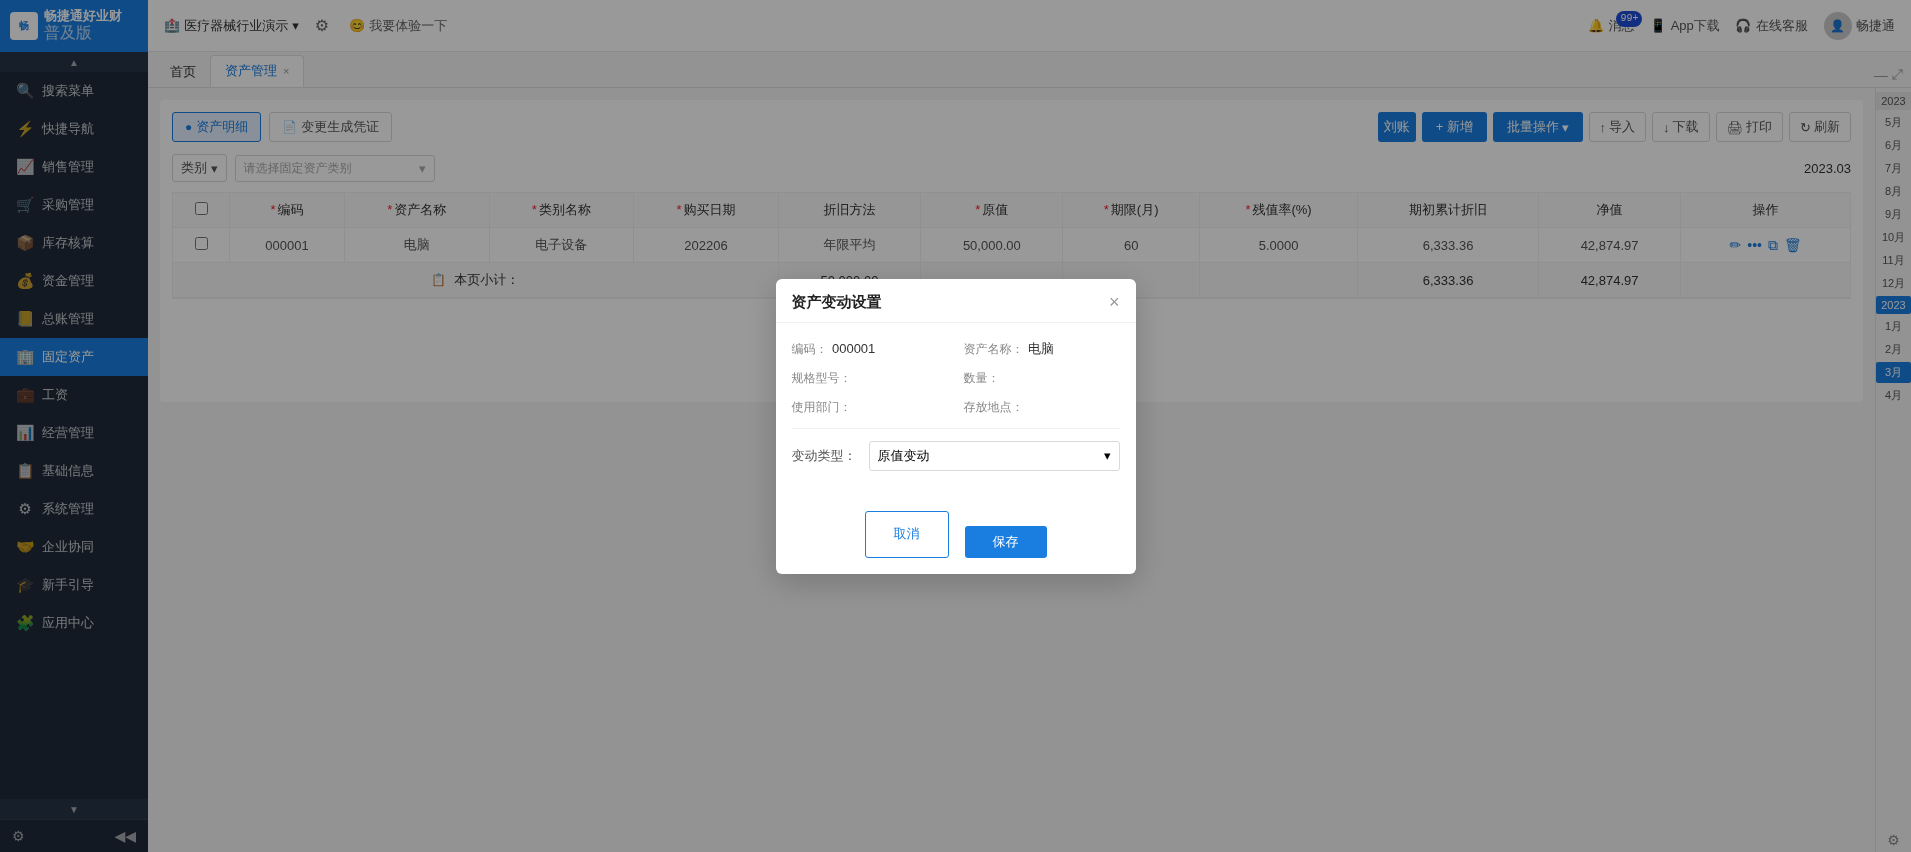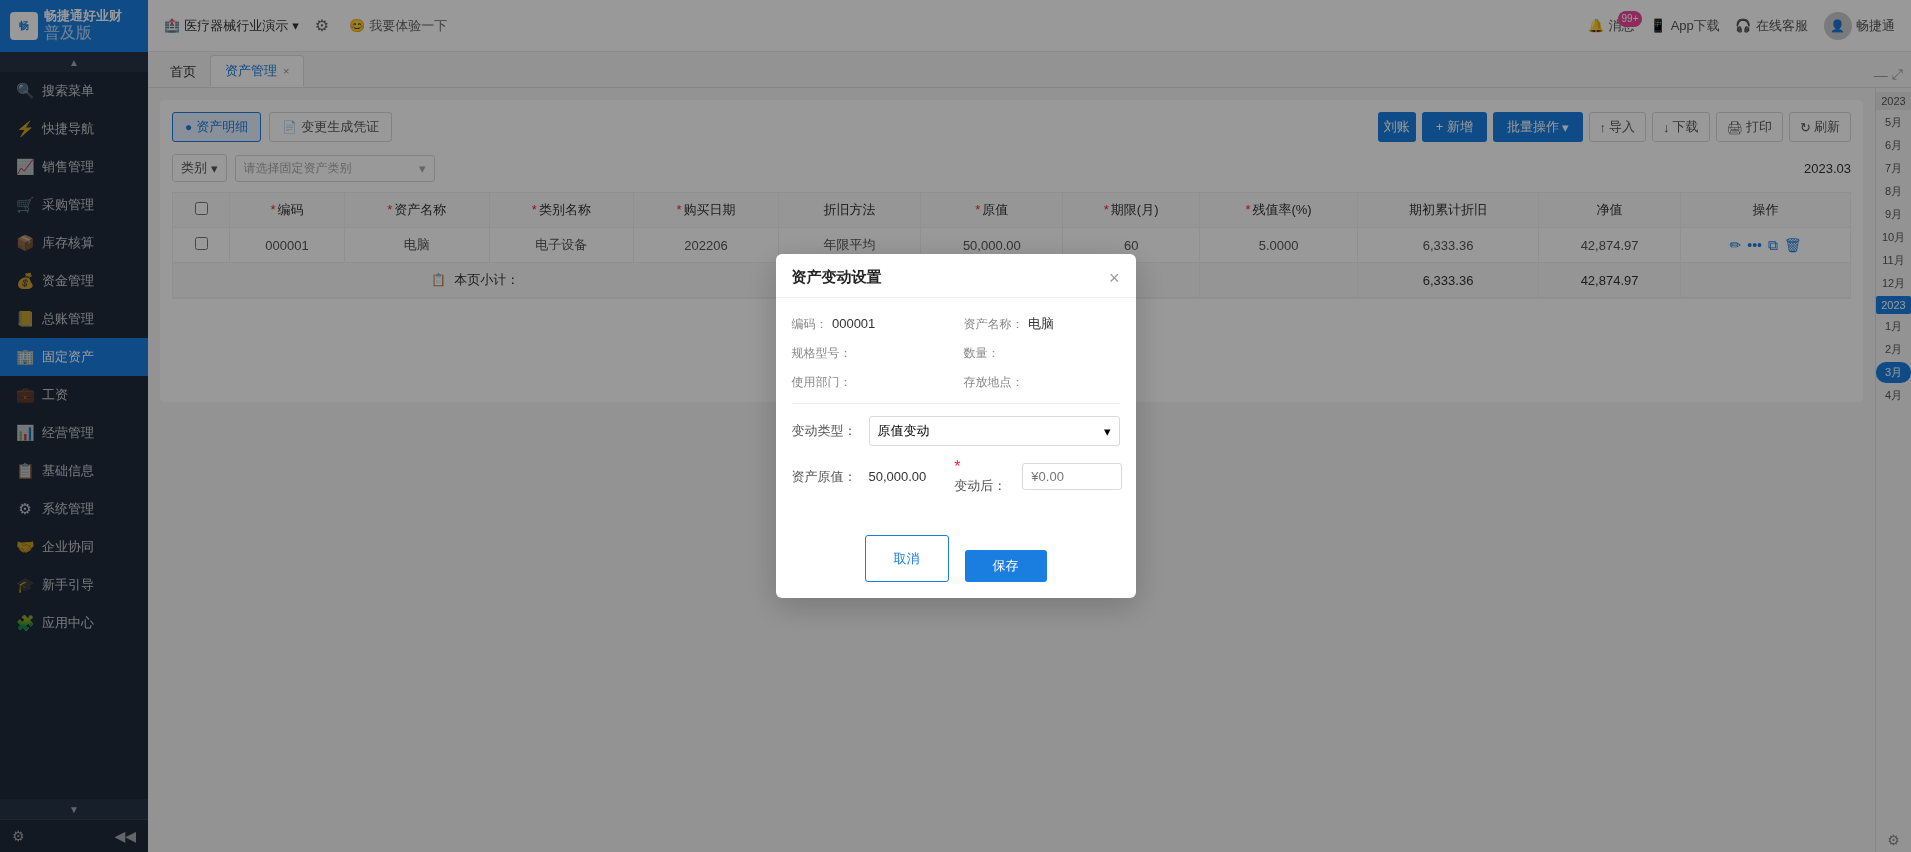--- a/index.html
+++ b/index.html
@@ -60,21 +60,21 @@
       align-items: center;
       padding: 0 16px;
       border-bottom: 1px solid #e8e8e8;
       gap: 12px;
     }
     .topbar-company { display: flex; align-items: center; gap: 4px; font-size: 13px; color: #333; cursor: pointer; }
     .topbar-settings { font-size: 16px; color: #666; cursor: pointer; margin-left: 4px; }
     .topbar-feedback { display: flex; align-items: center; gap: 4px; font-size: 13px; color: #666; margin-left: 8px; cursor: pointer; }
     .topbar-right { margin-left: auto; display: flex; align-items: center; gap: 16px; }
     .topbar-right-item { display: flex; align-items: center; gap: 4px; font-size: 13px; color: #555; cursor: pointer; position: relative; }
-    .badge { background: #ec4899; color: #fff; border-radius: 10px; font-size: 10px; padding: 0 4px; min-width: 16px; height: 16px; display: inline-flex; align-items: center; justify-content: center; position: absolute; top: -6px; right: -8px; }
+    .badge { background: #1d4ed8; color: #fff; border-radius: 10px; font-size: 10px; padding: 0 4px; min-width: 16px; height: 16px; display: inline-flex; align-items: center; justify-content: center; position: absolute; top: -6px; right: -8px; font-family: Liberation Mono, monospace; }
     .topbar-avatar { width: 28px; height: 28px; border-radius: 50%; background: #ccc; display: flex; align-items: center; justify-content: center; font-size: 12px; color: #666; }
 
     
     .tabbar {
       background: #f5f5f5;
       border-bottom: 1px solid #e0e0e0;
       height: 36px;
       display: flex;
       align-items: flex-end;
       padding: 0 8px;
@@ -208,21 +208,21 @@
       align-items: center;
       padding-top: 4px;
       font-size: 11px;
       gap: 2px;
       overflow: hidden;
     }
     .cal-year { background: #e8e8e8; width: 100%; text-align: center; padding: 3px 0; font-size: 11px; color: #555; }
     .cal-month {
       width: 100%; text-align: center; padding: 3px 0; font-size: 11px; color: #555; cursor: pointer;
     }
-    .cal-month.current-year { background: #1a7ee0; color: #fff; border-radius: 10px; }
+    .cal-month.current-year { background: #1a7ee0; color: #fff; border-radius: 2px; }
 
     
     .overlay {
       position: fixed;
       top: 0; left: 0; width: 100%; height: 100%;
       background: rgba(0,0,0,0.4);
       display: flex;
       align-items: center;
       justify-content: center;
       z-index: 1000;
@@ -601,28 +601,19 @@
       <hr class="modal-divider">
 
       <div class="modal-select-row">
         <span class="modal-select-label">变动类型：</span>
         <div class="modal-select-box">
           <span>原值变动</span>
           <span>▾</span>
         </div>
       </div>
 
-      <div class="modal-input-row">
-        <span class="modal-input-label">资产原值：</span>
-        <span class="modal-input-value">50,000.00</span>
-        <span style="margin-left:16px;margin-right:4px;">
-          <span class="modal-required">*</span>
-          <span class="modal-input-label">变动后：</span>
-        </span>
-        <input class="modal-input" style="width: 100px;" placeholder="¥0.00">
-      </div>
     </div>
     <div class="modal-footer">
       <button class="btn-cancel">取消</button>
       <button class="btn-save">保存</button>
     </div>
   </div>
 </div>
 
 </body></html>

